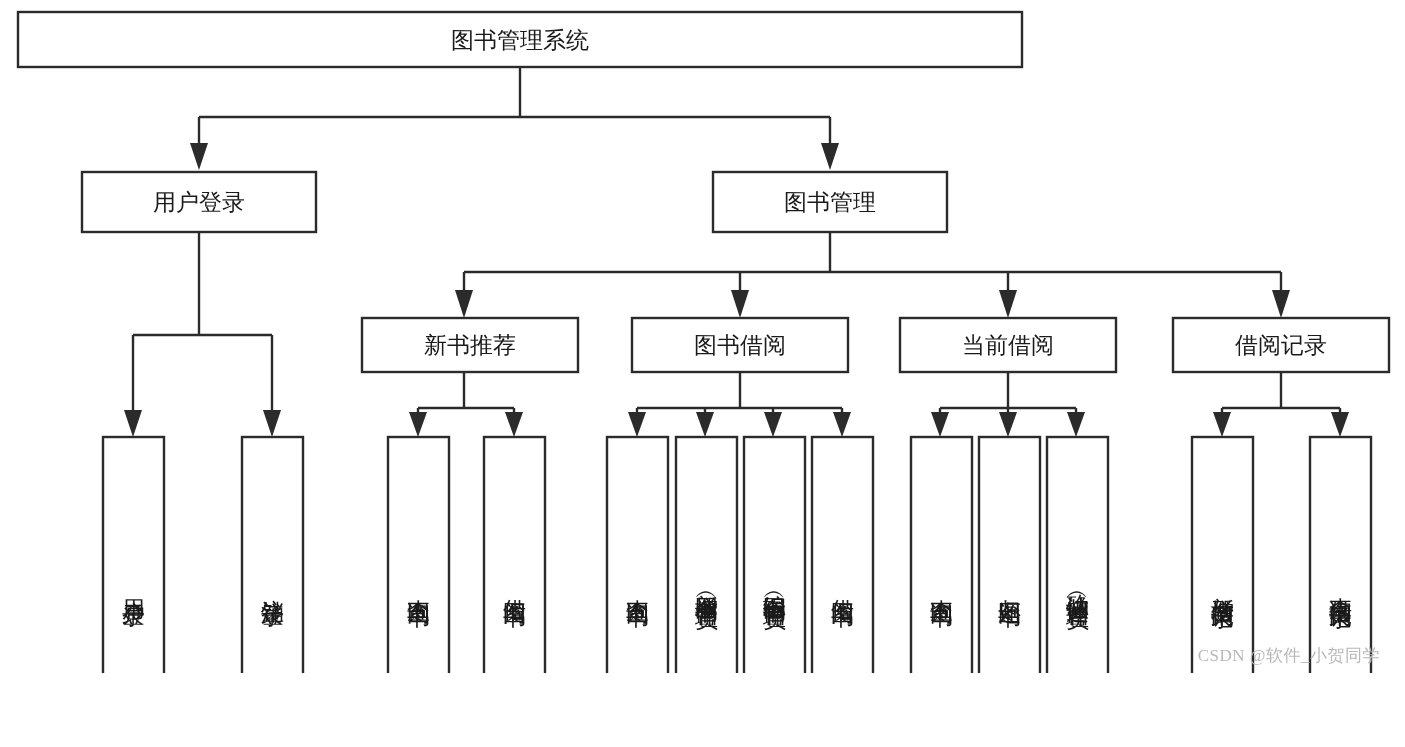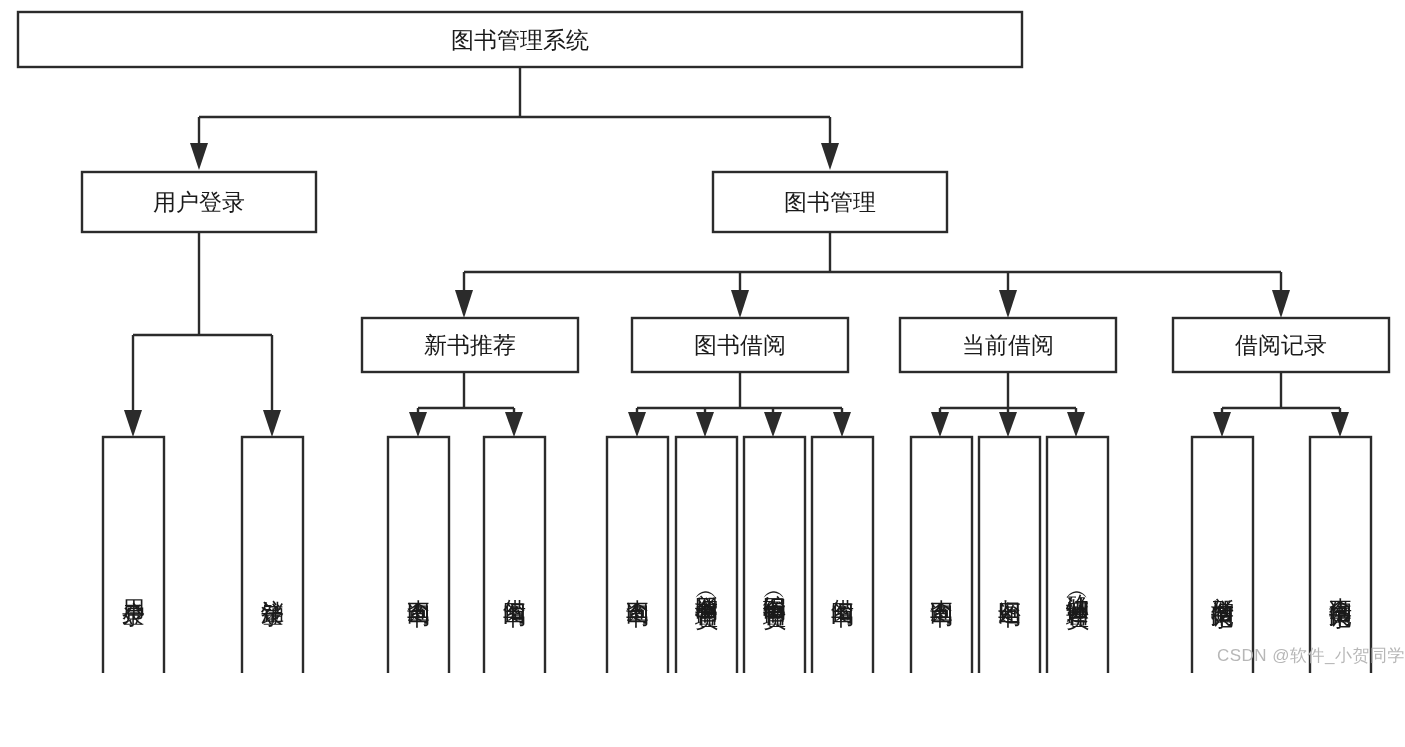--- a/index.html
+++ b/index.html
@@ -59,23 +59,23 @@
     font-family: "DejaVu Sans", "Liberation Sans", sans-serif;
     font-size: 23px;
     line-height: 1.08;
     letter-spacing: 2px;
     color: #1a1a1a;
     white-space: nowrap;
     text-align: center;
   }
   .watermark {
     position: absolute;
-    right: 0;
+    right: 25px;
     bottom: 6px;
-    font-family: Liberation Sans, sans-serif;
+    font-family: Liberation Serif, serif;
     font-size: 17px;
     color: #b7b7b7;
     letter-spacing: 0.5px;
     white-space: nowrap;
   }
 </style>
 </head>
 <body>
 
 <div id="diagram-root">

